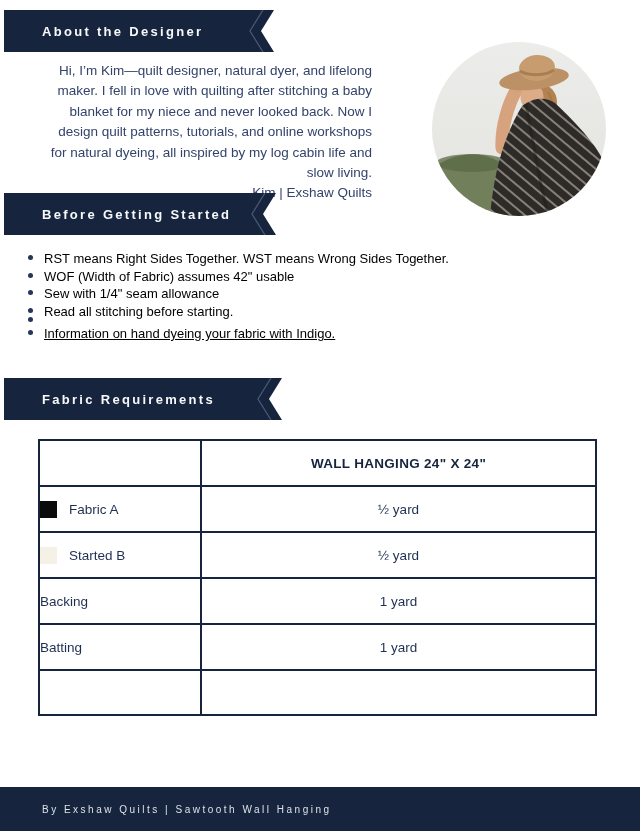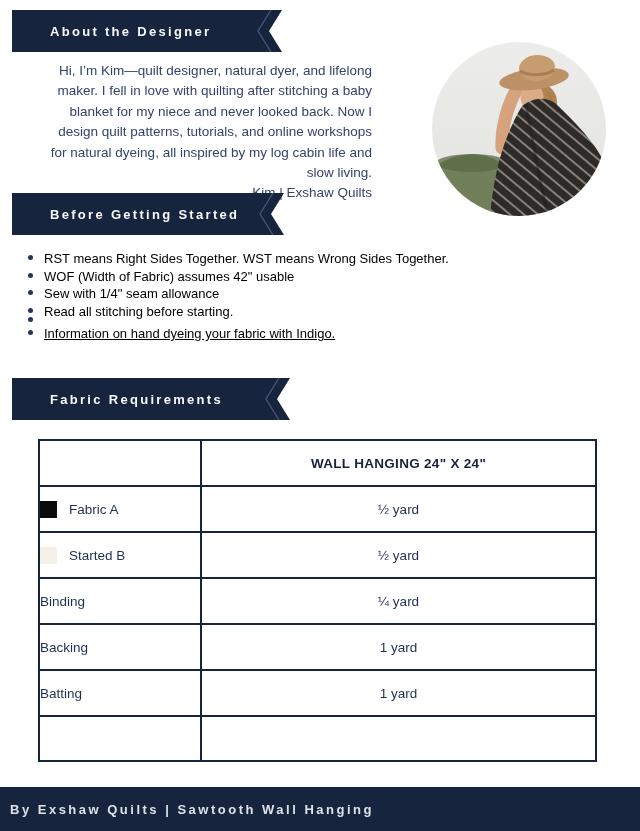--- a/index.html
+++ b/index.html
@@ -3,21 +3,21 @@
 <meta charset="utf-8">
 <style>
   html,body{margin:0;padding:0;}
   body{
     width:640px;height:831px;position:relative;overflow:hidden;
     background:#ffffff;
     font-family:"Liberation Sans",sans-serif;
     color:#24355b;
   }
   
-  .banner{position:absolute;left:12px;height:34px;color:#16243d;}
+  .banner{position:absolute;left:4px;height:34px;color:#16243d;}
   .banner svg{position:absolute;left:0;top:0;display:block;}
   .banner .banner-title{
     position:absolute;left:38px;top:0;height:42px;display:flex;align-items:center;
     color:#f7f8fa;font-weight:bold;font-size:13px;letter-spacing:2.3px;white-space:nowrap;
   }
   #banner-about{top:10px;width:270px;}
   #banner-before{top:193px;width:272px;}
   #banner-fabric{top:378px;width:278px;}
   
   .intro{
@@ -61,21 +61,21 @@
     vertical-align:-4px;
   }
   .swatch.hidden{visibility:hidden;width:0;margin:0;}
   
   .footer{
     position:absolute;left:0;top:787px;width:640px;height:44px;
     background:#16243d;display:flex;align-items:center;
     padding-left:10px;box-sizing:border-box;
   }
   .footer .footer-text{
-    color:#dde1e9;font-size:13px;letter-spacing:2.5px;font-weight:700;
+    color:#dde1e9;font-size:10px;letter-spacing:2.5px;font-weight:400;margin-left:32px;
   }
 </style>
 </head>
 <body>
 
 <div class="banner" id="banner-about">
   <svg width="270" height="42" viewBox="0 0 270 42">
     <polygon points="0,0 270,0 257,21 270,42 0,42" fill="currentColor"></polygon>
     <polyline points="259,0 246,21 259,42" fill="none" stroke="#4d5d7c" stroke-width="1.3" opacity="0.9"></polyline>
   </svg>
@@ -181,24 +181,20 @@
   </tr>
   <tr class="row">
     <td class="cell-label"><span class="swatch" style="background-color: rgb(11, 11, 11);"></span><span>Fabric A</span></td>
     <td class="cell-value">½ yard</td>
   </tr>
   <tr class="row">
     <td class="cell-label"><span class="swatch" style="background-color: rgb(246, 241, 230);"></span><span>Started B</span></td>
     <td class="cell-value">½ yard</td>
   </tr>
   <tr class="row">
-    <td class="cell-label"><span class="swatch hidden"></span><span>Binding</span></td>
-    <td class="cell-value">¼ yard</td>
-  </tr>
-  <tr class="row">
     <td class="cell-label"><span class="swatch hidden"></span><span>Backing</span></td>
     <td class="cell-value">1 yard</td>
   </tr>
   <tr class="row">
     <td class="cell-label"><span class="swatch hidden"></span><span>Batting</span></td>
     <td class="cell-value">1 yard</td>
   </tr>
   <tr class="empty">
     <td class="cell-label"></td>
     <td class="cell-value"></td>

